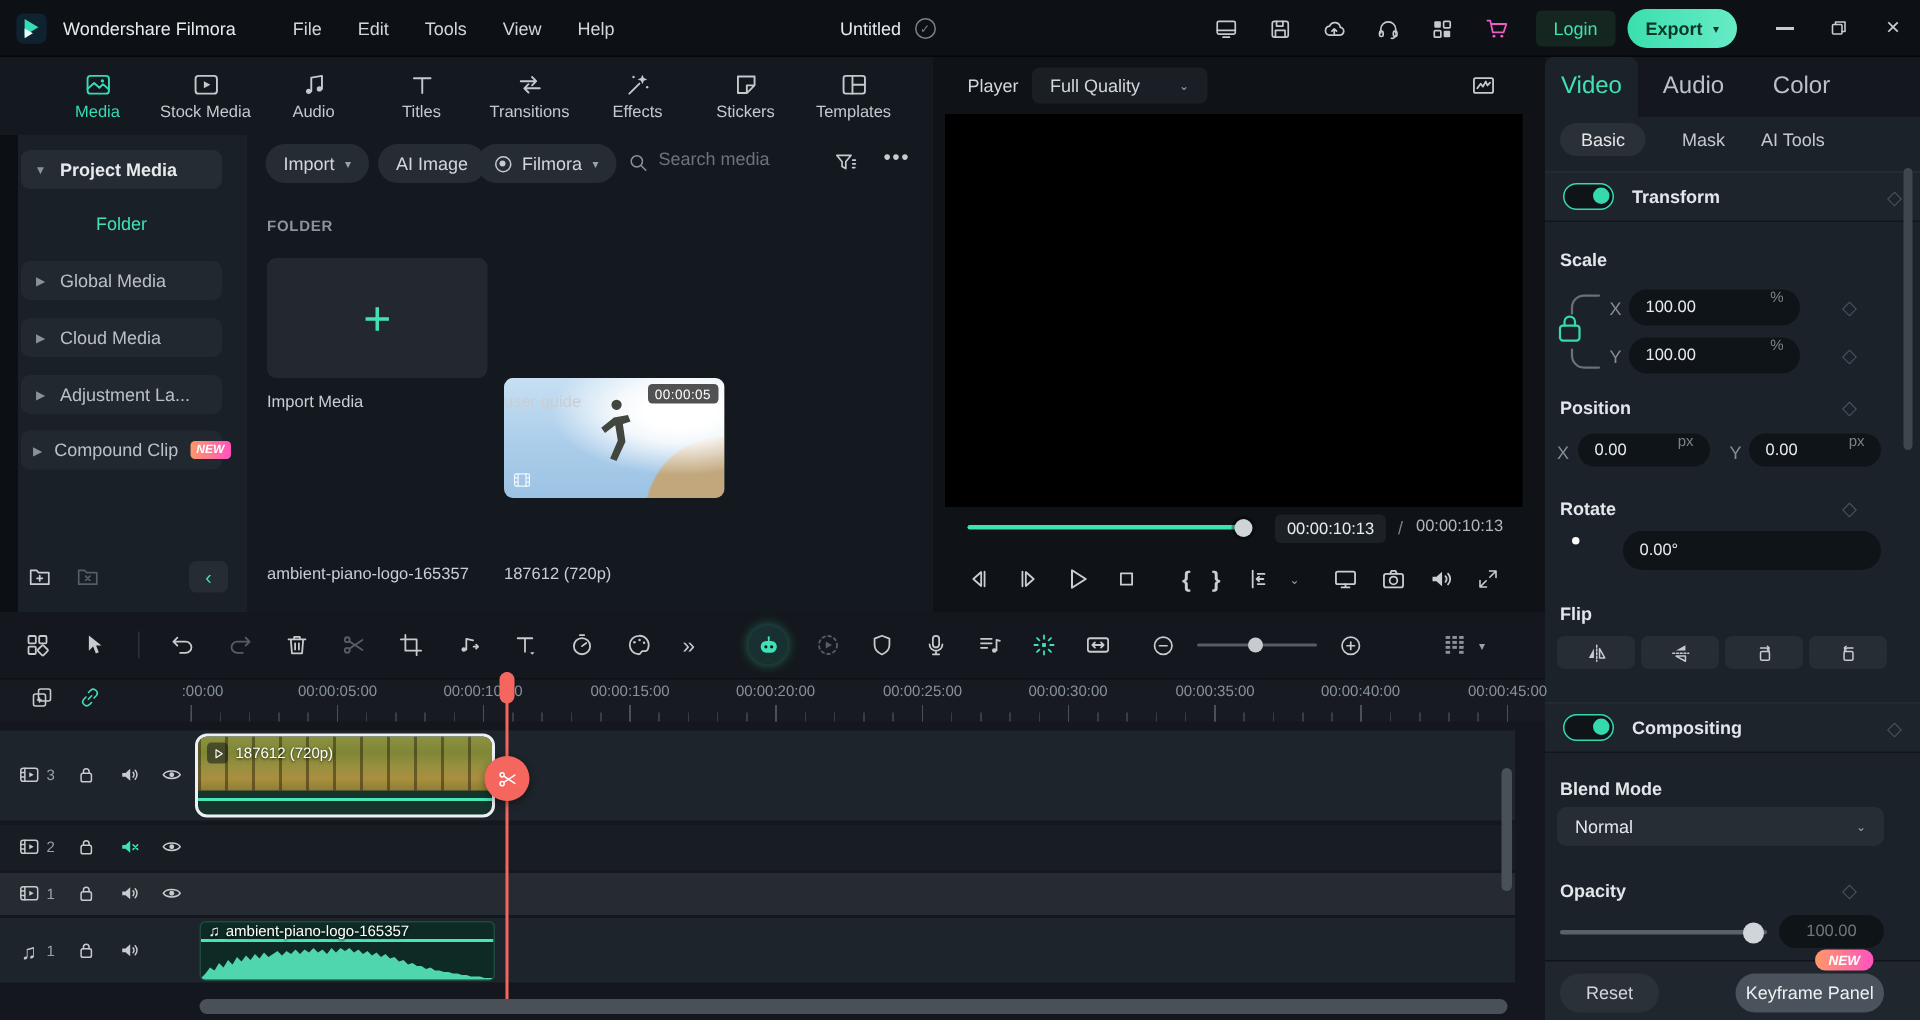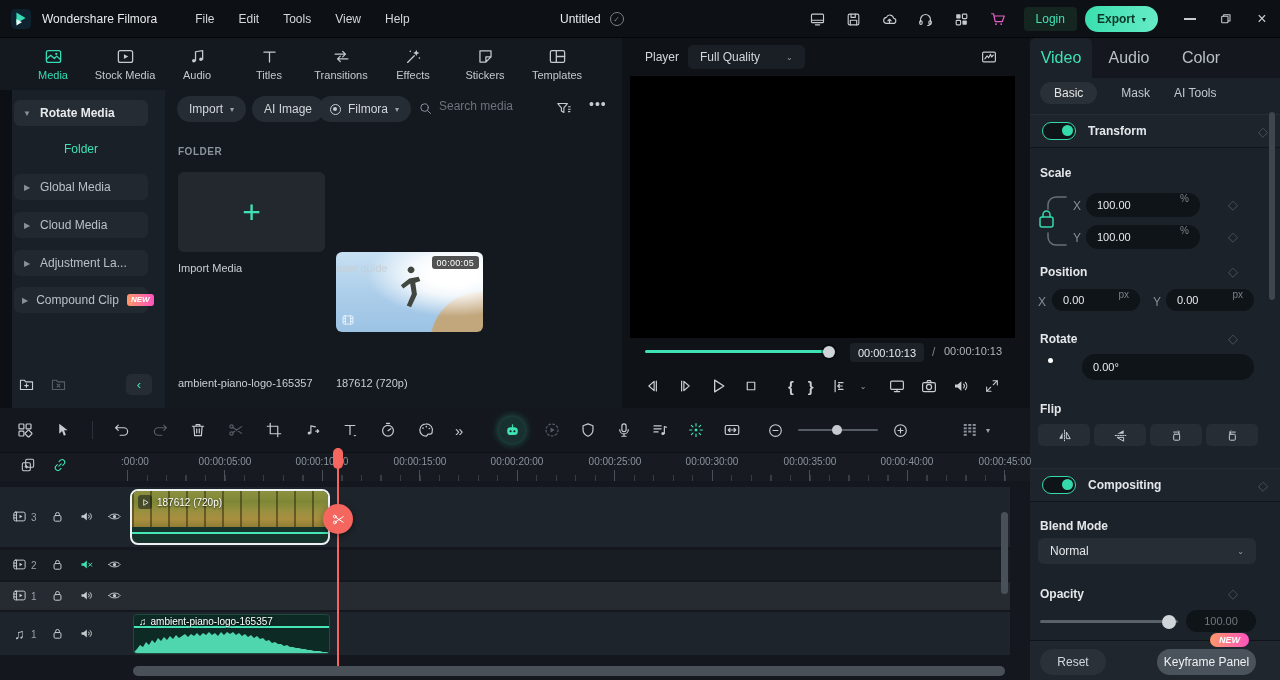--- a/index.html
+++ b/index.html
@@ -16,21 +16,21 @@
   
   .titlebar{left:0;top:0;width:1280px;height:38px;background:#0d1015;border-bottom:1px solid #05070a}
   .menuitem{padding:0 12px;height:38px;display:flex;align-items:center;color:#d3d7db;font-size:12px}
   .wbtn{width:36px;height:38px;display:flex;align-items:center;justify-content:center;color:#c6cbd0}
   .loginbtn{height:24px;padding:0 12px;border-radius:4px;background:#15251f;color:#3fe2b4;font-size:12px;display:flex;align-items:center}
   .exportbtn{height:26px;padding:0 12px;border-radius:13px;background:linear-gradient(90deg,#3adfae,#66ebc7);
     color:#0b3527;font-weight:bold;font-size:12px;display:flex;align-items:center;gap:7px}
 
   
   .leftcol{left:0;top:38px;width:622px;height:370px;background:#14191f}
-  .tabbar{left:0;top:0;width:622px;height:52px;display:flex;align-items:center;padding-left:20px;gap:6px}
+  .tabbar{left:12px;top:0;width:622px;height:52px;display:flex;align-items:center;padding-left:20px;gap:6px}
   .tab{width:66px;height:46px;display:flex;flex-direction:column;align-items:center;justify-content:center;gap:3px;color:#c3c9ce;font-size:11px}
   .tab .icon{width:19px;height:19px}
   .tab.active{color:#35dcb6}
   .sidebar{left:0;top:52px;width:165px;height:318px;background:#1a2027}
   .sidestrip{left:0;top:0;width:12px;height:318px;background:#0c0f13}
   .sideitem{left:14px;width:134px;height:26px;border-radius:6px;background:#22282f;display:flex;align-items:center;padding:0 8px;gap:8px;font-size:12px;color:#b9c0c6}
   .tri{font-size:8px;color:#8a9198;width:10px;text-align:center}
   .newtag{background:linear-gradient(90deg,#ff9868,#ff53c0);color:#fff;font-size:8px;font-style:italic;font-weight:bold;padding:1px 4px;border-radius:3px;line-height:10px}
 
   .mediapanel{left:165px;top:52px;width:457px;height:318px;background:#14191f}
@@ -525,21 +525,21 @@
             <use href="#s-tmpl"></use>
           </svg>
           <span>Templates</span>
         </div>
     </div>
 
     <div class="ab sidebar">
       <div class="ab sidestrip"></div>
       <div class="ab sideitem" style="top:10px;background:#262c33;color:#e8ebee;font-weight:bold">
         <span class="tri">▼</span>
-          <span>Rotate Media</span>
+          <span>Project Media</span>
       </div>
       <div class="ab" style="top:52px;left:14px;width:134px;text-align:center;color:#3fe2b4;font-size:12px">Folder</div>
       <div class="ab sideitem" style="top:84px">
         <span class="tri">▶</span>
           <span>Global Media</span>
       </div>
       <div class="ab sideitem" style="top:122px">
         <span class="tri">▶</span>
           <span>Cloud Media</span>
       </div>

